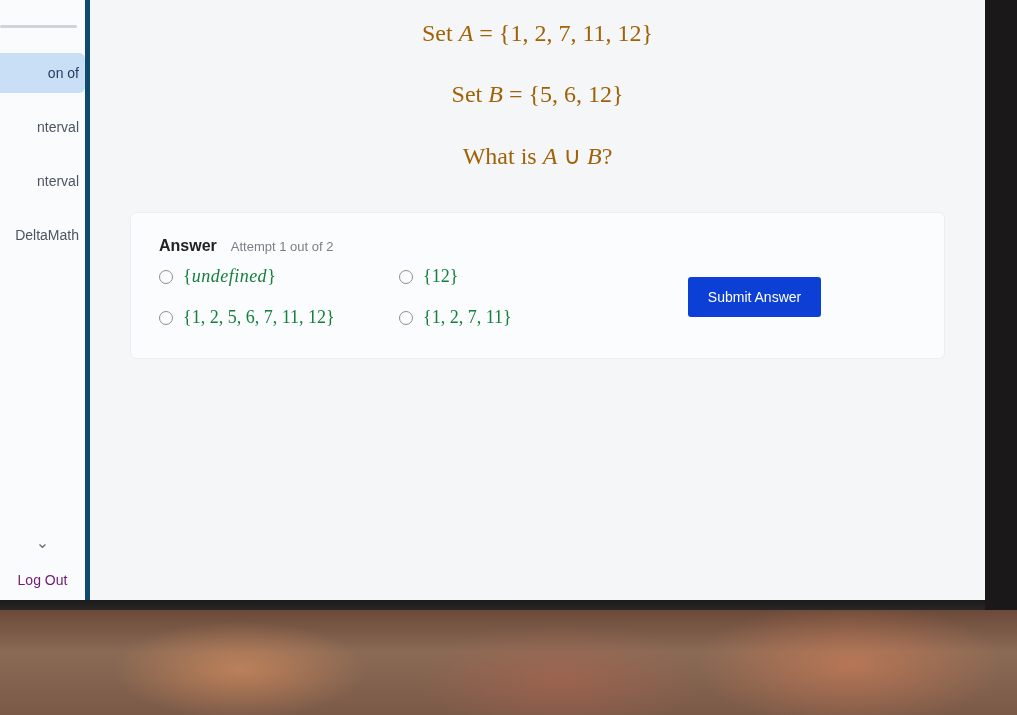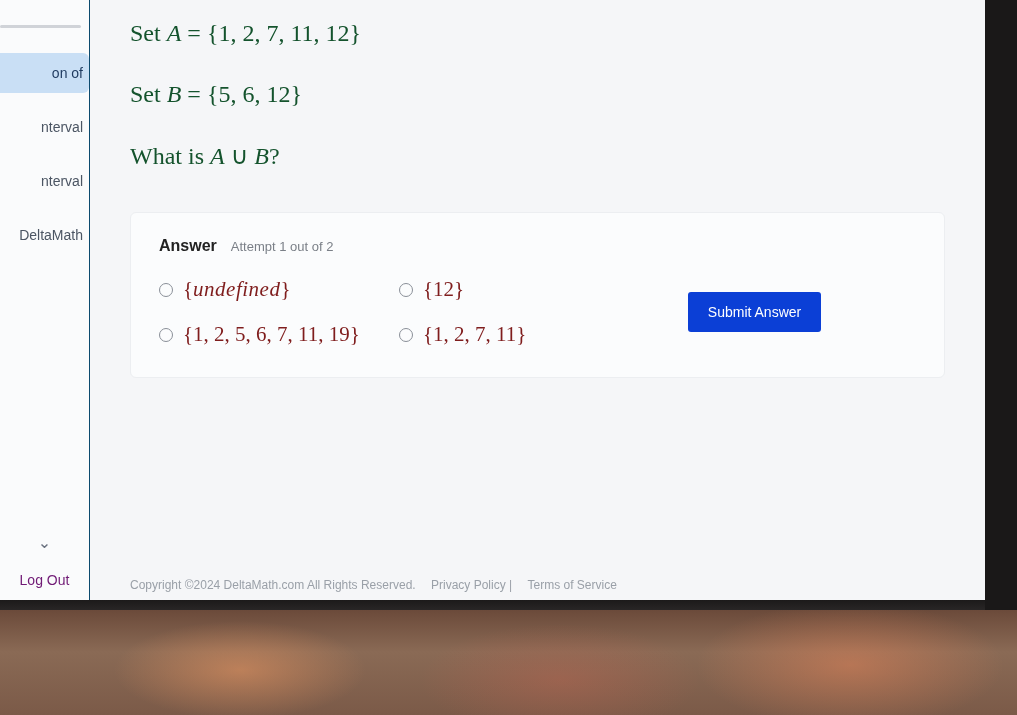--- a/index.html
+++ b/index.html
@@ -16,21 +16,21 @@
       top: 0;
       left: 0;
       width: 985px;
       height: 610px;
       background: #f2f3f5;
       display: flex;
     }
     .sidebar {
       width: 90px;
       background: #fafbfc;
-      border-right: 1px solid #0c4a6e;
+      border-right: 5px solid #0c4a6e;
       display: flex;
       flex-direction: column;
       padding-top: 10px;
       font-family: -apple-system, Arial, sans-serif;
     }
     .sidebar-sep {
       height: 3px;
       background: #d0d3d8;
       margin: 15px 8px 25px 0;
       border-radius: 2px;
@@ -67,38 +67,38 @@
     }
     .main {
       flex: 1;
       background: #f5f6f8;
       padding: 20px 40px 10px 40px;
       display: flex;
       flex-direction: column;
       position: relative;
     }
     .problem {
-      text-align: left;
-      color: #14532d;
+      text-align: center;
+      color: #a16207;
     }
     .mrow {
       font-size: 24px;
       margin-bottom: 34px;
       font-family: Georgia, 'Times New Roman', serif;
     }
     .mi { font-style: italic; }
     .answer-box {
       background: #fbfcfd;
       border: 1px solid #eceef1;
       border-radius: 6px;
       padding: 24px 28px 30px 28px;
       margin-top: 8px;
     }
     .ans-head {
-      margin-bottom: 22px;
+      margin-bottom: 11px;
     }
     .ans-label {
       font-weight: bold;
       font-size: 16px;
       color: #222;
       font-family: -apple-system, Arial, sans-serif;
     }
     .attempt {
       font-size: 13px;
       color: #7a7f87;
@@ -122,22 +122,22 @@
     }
     .radio {
       width: 14px;
       height: 14px;
       border: 1.5px solid #8a8f98;
       border-radius: 50%;
       margin-right: 10px;
       flex-shrink: 0;
     }
     .opt-text {
-      font-size: 21px;
-      color: #7f1d1d;
+      font-size: 18px;
+      color: #15803d;
     }
     .mii { font-style: italic; letter-spacing: 0.5px; }
     .submit-wrap {
       flex: 1;
       display: flex;
       justify-content: center;
       align-items: center;
       padding-right: 6px;
     }
     .submit-btn {
@@ -217,35 +217,31 @@
           <div class="opt">
             <span class="radio"></span>
             <span class="opt-text">{<span class="mii">undefined</span>}</span>
           </div>
           <div class="opt">
             <span class="radio"></span>
             <span class="opt-text">{12}</span>
           </div>
           <div class="opt">
             <span class="radio"></span>
-            <span class="opt-text">{1, 2, 5, 6, 7, 11, 19}</span>
+            <span class="opt-text">{1, 2, 5, 6, 7, 11, 12}</span>
           </div>
           <div class="opt">
             <span class="radio"></span>
             <span class="opt-text">{1, 2, 7, 11}</span>
           </div>
         </div>
         <div class="submit-wrap">
           <button class="submit-btn">Submit Answer</button>
         </div>
       </div>
     </div>
 
-    <div class="footer">
-      <span>Copyright ©2024 DeltaMath.com All Rights Reserved.</span>
-      <a>Privacy Policy</a><span> | </span><a>Terms of Service</a>
-    </div>
 
   </div>
 </div>
 
 <div class="bezel-bottom"></div>
 <div class="desk"></div>
 
 </body></html>

